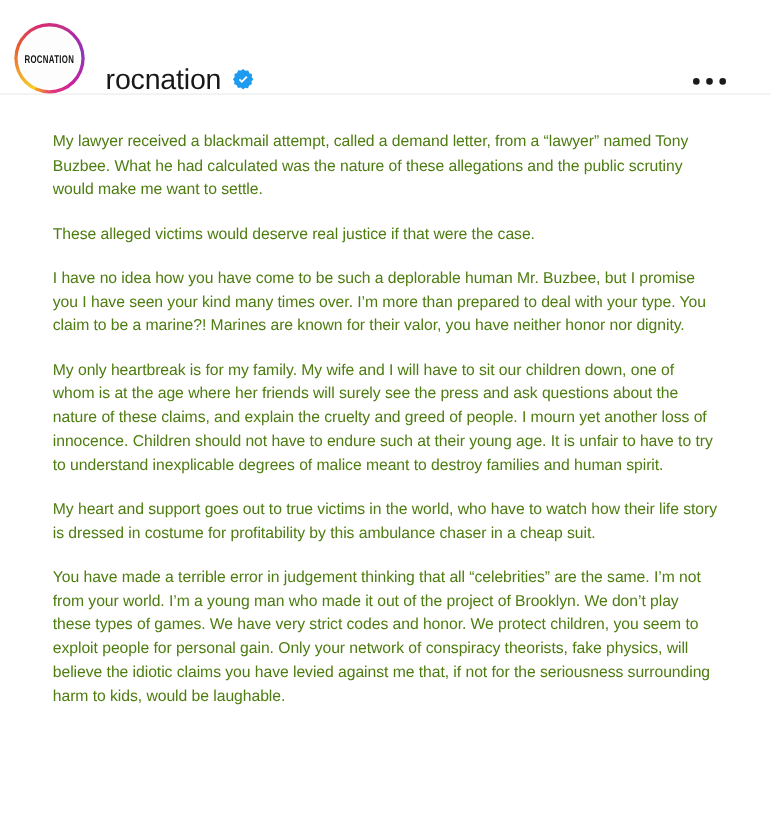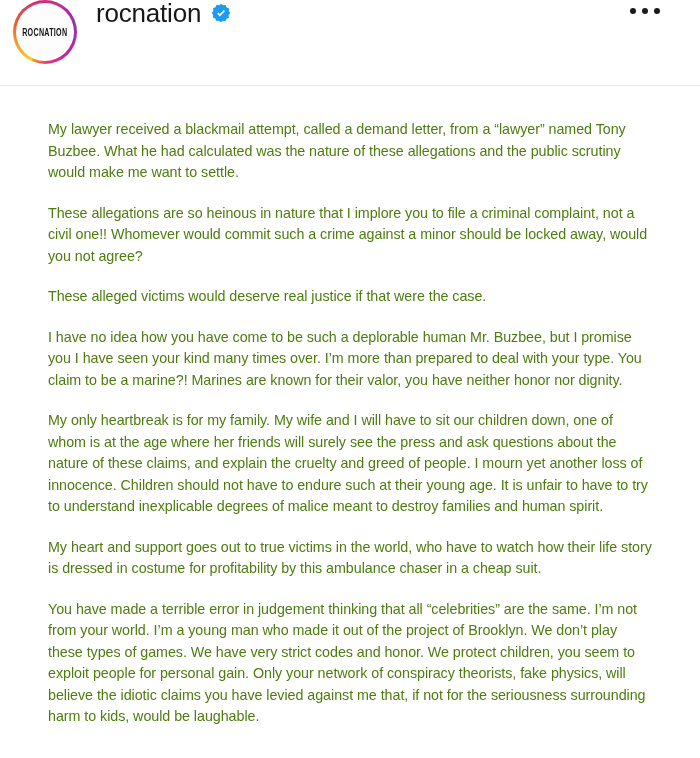--- a/index.html
+++ b/index.html
@@ -22,21 +22,21 @@
     background: #ffffff;
     display: flex;
     flex-direction: column;
   }
 
   
   .post-header {
     height: 86px;
     flex: 0 0 86px;
     display: flex;
-    align-items: flex-start;
+    align-items: flex-end;
     padding: 0 38px 0 13px;
     border-bottom: 1px solid #e9e9e9;
     background: #ffffff;
   }
 
   .avatar-ring {
     width: 64px;
     height: 64px;
     flex: 0 0 64px;
     border-radius: 50%;
@@ -175,21 +175,20 @@
     <div class="more-menu">
       <span class="dot"></span>
       <span class="dot"></span>
       <span class="dot"></span>
     </div>
 
   </div>
 
   <div class="post-body">
     <p class="paragraph">My lawyer received a blackmail attempt, called a demand letter, from a “lawyer” named Tony Buzbee. What he had calculated was the nature of these allegations and the public scrutiny would make me want to settle.</p>
-    <p class="paragraph">These allegations are so heinous in nature that I implore you to file a criminal complaint, not a civil one!! Whomever would commit such a crime against a minor should be locked away, would you not agree?</p>
     <p class="paragraph">These alleged victims would deserve real justice if that were the case.</p>
     <p class="paragraph">I have no idea how you have come to be such a deplorable human Mr. Buzbee, but I promise you I have seen your kind many times over. I’m more than prepared to deal with your type. You claim to be a marine?! Marines are known for their valor, you have neither honor nor dignity.</p>
     <p class="paragraph">My only heartbreak is for my family. My wife and I will have to sit our children down, one of whom is at the age where her friends will surely see the press and ask questions about the nature of these claims, and explain the cruelty and greed of people. I mourn yet another loss of innocence. Children should not have to endure such at their young age. It is unfair to have to try to understand inexplicable degrees of malice meant to destroy families and human spirit.</p>
     <p class="paragraph">My heart and support goes out to true victims in the world, who have to watch how their life story is dressed in costume for profitability by this ambulance chaser in a cheap suit.</p>
     <p class="paragraph">You have made a terrible error in judgement thinking that all “celebrities” are the same. I’m not from your world. I’m a young man who made it out of the project of Brooklyn. We don’t play these types of games. We have very strict codes and honor. We protect children, you seem to exploit people for personal gain. Only your network of conspiracy theorists, fake physics, will believe the idiotic claims you have levied against me that, if not for the seriousness surrounding harm to kids, would be laughable.</p>
 
   </div>
 
 </div>
 

